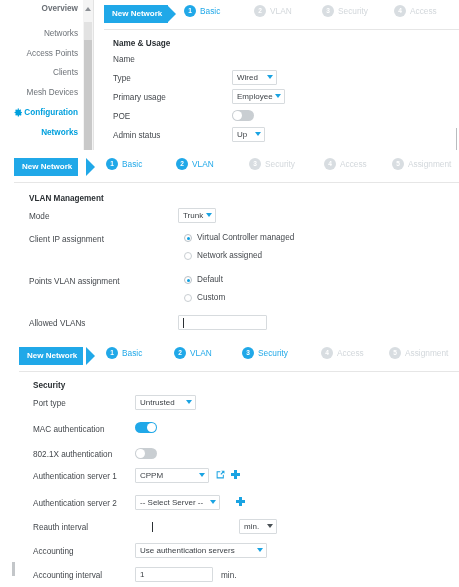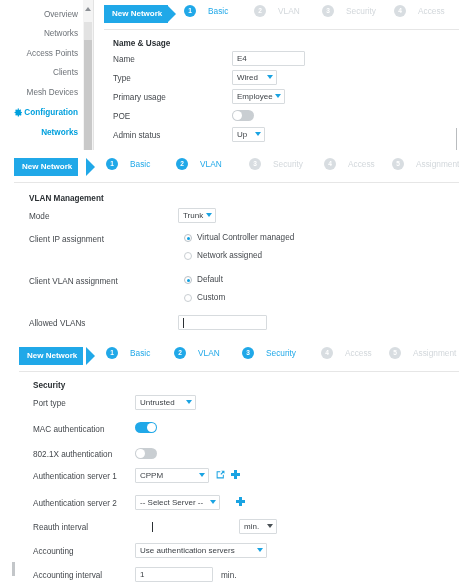--- a/index.html
+++ b/index.html
@@ -34,21 +34,21 @@
   .chip{position:absolute;left:0;top:3px;height:18px;line-height:18px;
         background:#20a8e8;color:#fff;font-size:8px;font-weight:bold;
         padding-left:8px;padding-right:6px;white-space:nowrap;}
   .chip-arrow{position:absolute;top:3px;width:0;height:0;
         border-top:9px solid transparent;border-bottom:9px solid transparent;
         border-left:9px solid #20a8e8;}
   .step{position:absolute;top:3px;height:18px;white-space:nowrap;}
   .step .num{display:inline-block;width:12px;height:12px;line-height:12px;border-radius:50%;
         text-align:center;font-size:6.6px;color:#fff;background:#20a8e8;vertical-align:middle;font-weight:bold;}
   .step .num.off{background:#d8dde1;}
-  .step .lbl{display:inline-block;margin-left:12px;font-size:8.3px;color:#20a8e8;vertical-align:middle;}
+  .step .lbl{display:inline-block;margin-left:4px;font-size:8.3px;color:#20a8e8;vertical-align:middle;}
   .step .lbl.off{color:#d2d7db;}
   .wizard-rule{position:absolute;height:1px;background:#e6e6e6;}
 
   
   .sect-title{position:absolute;font-size:8.2px;font-weight:bold;color:#2b3034;}
   .flabel{position:absolute;font-size:8.2px;color:#44484d;white-space:nowrap;}
   .ftext{position:absolute;box-sizing:border-box;border:1px solid #d7dbde;background:#fff;
          height:15px;line-height:13px;font-size:8px;color:#3a3f44;padding:0 4px;border-radius:1px;}
   .fsel{position:absolute;box-sizing:border-box;border:1px solid #d7dbde;background:#fff;
         height:15px;line-height:13px;font-size:8px;color:#3a3f44;padding:0 14px 0 4px;border-radius:1px;white-space:nowrap;}
@@ -76,21 +76,21 @@
   .icon-plus:before{left:0;top:3px;width:9px;height:3px;}
   .icon-plus:after{left:3px;top:0;width:3px;height:9px;}
   .edgebar{position:absolute;background:#b9bcbf;}
 </style>
 </head>
 <body>
 
 <div class="panel1">
 
   <div class="sidebar">
-    <div class="side-item" style="top:10px;"><span>Overview</span></div>
+    <div class="side-item" style="top:4px;font-weight:bold;"><span>Overview</span></div>
     <div class="side-item" style="top:29px;"><span>Networks</span></div>
     <div class="side-item" style="top:49px;"><span>Access Points</span></div>
     <div class="side-item" style="top:68px;"><span>Clients</span></div>
     <div class="side-item" style="top:88px;"><span>Mesh Devices</span></div>
 
     <svg class="gear" style="top:108px;" viewBox="0 0 16 16">
       <path fill="#00a0dd" d="M8 5.2a2.8 2.8 0 100 5.6 2.8 2.8 0 000-5.6zm0 4.2a1.4 1.4 0 110-2.8 1.4 1.4 0 010 2.8z"></path>
       <path fill="#00a0dd" d="M14 9.1V6.9l-1.8-.3a4.6 4.6 0 00-.5-1.2l1.1-1.5-1.6-1.6-1.5 1.1a4.6 4.6 0 00-1.2-.5L8.9 1H6.7l-.3 1.9a4.6 4.6 0 00-1.2.5L3.7 2.3 2.1 3.9l1.1 1.5a4.6 4.6 0 00-.5 1.2L1 6.9v2.2l1.7.3c.1.4.3.8.5 1.2l-1.1 1.5 1.6 1.6 1.5-1.1c.4.2.8.4 1.2.5l.3 1.9h2.2l.3-1.9c.4-.1.8-.3 1.2-.5l1.5 1.1 1.6-1.6-1.1-1.5c.2-.4.4-.8.5-1.2L14 9.1z"></path>
     </svg>
     <div class="side-group" style="top:108px;"><span>Configuration</span></div>
@@ -119,21 +119,20 @@
     <div class="step" style="left:290px;">
       <span class="num off">4</span><span class="lbl off">Access</span>
     </div>
 
   </div>
   <div class="wizard-rule" style="left:104px;top:29px;width:355px;"></div>
 
   <div class="sect-title" style="left:113px;top:39px;">Name &amp; Usage</div>
 
   <div class="flabel" style="left:113px;top:55px;">Name</div>
-  <div class="ftext" style="left:232px;top:51px;width:73px;">E4</div>
 
   <div class="flabel" style="left:113px;top:74px;">Type</div>
   <div class="fsel" style="left:232px;top:70px;width:45px;"><span>Wired</span><i class="cv"></i></div>
 
   <div class="flabel" style="left:113px;top:93px;">Primary usage</div>
   <div class="fsel" style="left:232px;top:89px;width:53px;"><span>Employee</span><i class="cv"></i></div>
 
   <div class="flabel" style="left:113px;top:112px;">POE</div>
   <div class="toggle" style="left:232px;top:110px;">
       <span class="knob"></span>
@@ -172,21 +171,21 @@
 
   <div class="flabel" style="left:29px;top:62px;">Mode</div>
   <div class="fsel" style="left:178px;top:58px;width:38px;"><span>Trunk</span><i class="cv"></i></div>
 
   <div class="flabel" style="left:29px;top:85px;">Client IP assignment</div>
   <div class="radio on" style="left:184px;top:84px;"></div>
   <div class="rlabel" style="left:197px;top:83px;">Virtual Controller managed</div>
   <div class="radio" style="left:184px;top:102px;"></div>
   <div class="rlabel" style="left:197px;top:101px;">Network assigned</div>
 
-  <div class="flabel" style="left:29px;top:127px;">Client VLAN assignment</div>
+  <div class="flabel" style="left:29px;top:127px;">Points VLAN assignment</div>
   <div class="radio on" style="left:184px;top:126px;"></div>
   <div class="rlabel" style="left:197px;top:125px;">Default</div>
   <div class="radio" style="left:184px;top:144px;"></div>
   <div class="rlabel" style="left:197px;top:143px;">Custom</div>
 
   <div class="flabel" style="left:29px;top:169px;">Allowed VLANs</div>
   <div class="ftext" style="left:178px;top:165px;width:89px;" title=""></div>
   <div class="caret-txt" style="left:183px;top:168px;height:10px;"></div>
 </div>
 

